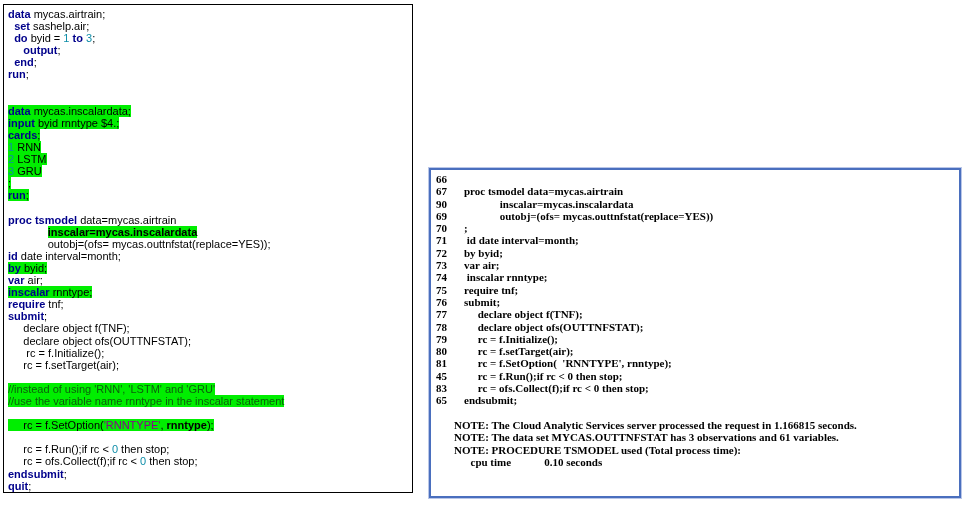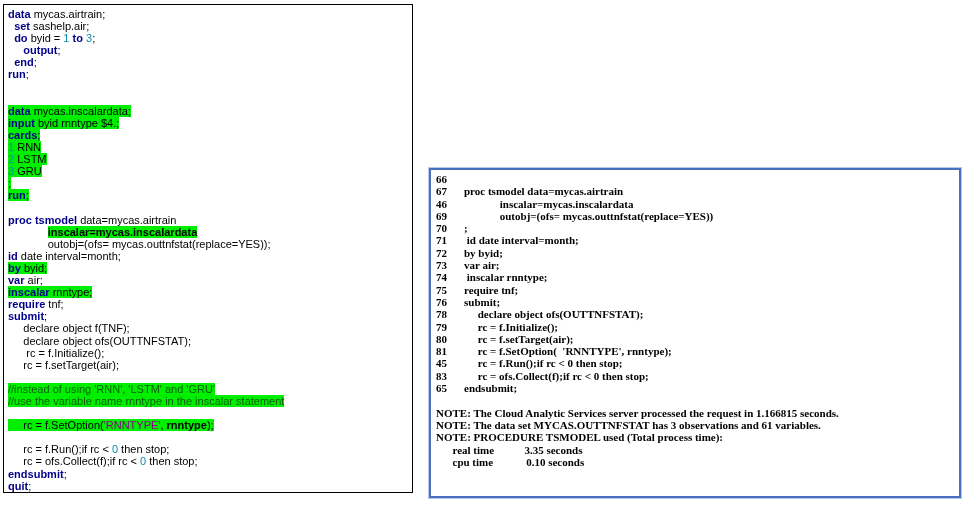--- a/index.html
+++ b/index.html
@@ -58,21 +58,21 @@
     height: 12.3px;
     white-space: pre;
     color: #000;
   }
   .log-line .num {
     display: inline-block;
     width: 28px;
     color: #000;
   }
   .log-line .code { color: #000; }
-  .note-line { color: var(--note, #0000DE); }
+  .note-line { color: var(--note, #0000DE); margin-left: 18px; }
 </style>
 </head>
 <body>
 
 <div class="canvas">
   <div class="panel" id="left-panel">
     <div id="left-code">
         <div class="code-line"><span class="seg-kw">data</span><span class="seg-txt"> mycas.airtrain;</span></div>
         <div class="code-line"><span class="seg-txt">  </span><span class="seg-kw">set</span><span class="seg-txt"> sashelp.air;</span></div>
         <div class="code-line"><span class="seg-txt">  </span><span class="seg-kw">do</span><span class="seg-txt"> byid = </span><span class="seg-num">1</span><span class="seg-txt"> </span><span class="seg-kw">to</span><span class="seg-txt"> </span><span class="seg-num">3</span><span class="seg-txt">;</span></div>
@@ -112,39 +112,39 @@
         <div class="code-line"><span class="seg-txt">     rc = f.Run();if rc &lt; </span><span class="seg-num">0</span><span class="seg-txt"> then stop;</span></div>
         <div class="code-line"><span class="seg-txt">     rc = ofs.Collect(f);if rc &lt; </span><span class="seg-num">0</span><span class="seg-txt"> then stop;</span></div>
         <div class="code-line"><span class="seg-kw">endsubmit</span><span class="seg-txt">;</span></div>
         <div class="code-line"><span class="seg-kw">quit</span><span class="seg-txt">;</span></div>
       </div>
   </div>
   <div class="panel" id="right-panel">
     <div id="log-code">
         <div class="log-line"><span class="num">66</span><span class="code"></span></div>
         <div class="log-line"><span class="num">67</span><span class="code">proc tsmodel data=mycas.airtrain</span></div>
-        <div class="log-line"><span class="num">46</span><span class="code">             inscalar=mycas.inscalardata</span></div>
+        <div class="log-line"><span class="num">90</span><span class="code">             inscalar=mycas.inscalardata</span></div>
         <div class="log-line"><span class="num">69</span><span class="code">             outobj=(ofs= mycas.outtnfstat(replace=YES))</span></div>
         <div class="log-line"><span class="num">70</span><span class="code">;</span></div>
         <div class="log-line"><span class="num">71</span><span class="code"> id date interval=month;</span></div>
         <div class="log-line"><span class="num">72</span><span class="code">by byid;</span></div>
         <div class="log-line"><span class="num">73</span><span class="code">var air;</span></div>
         <div class="log-line"><span class="num">74</span><span class="code"> inscalar rnntype;</span></div>
         <div class="log-line"><span class="num">75</span><span class="code">require tnf;</span></div>
         <div class="log-line"><span class="num">76</span><span class="code">submit;</span></div>
+        <div class="log-line"><span class="num">77</span><span class="code">     declare object f(TNF);</span></div>
         <div class="log-line"><span class="num">78</span><span class="code">     declare object ofs(OUTTNFSTAT);</span></div>
         <div class="log-line"><span class="num">79</span><span class="code">     rc = f.Initialize();</span></div>
         <div class="log-line"><span class="num">80</span><span class="code">     rc = f.setTarget(air);</span></div>
         <div class="log-line"><span class="num">81</span><span class="code">     rc = f.SetOption(  'RNNTYPE', rnntype);</span></div>
         <div class="log-line"><span class="num">45</span><span class="code">     rc = f.Run();if rc &lt; 0 then stop;</span></div>
         <div class="log-line"><span class="num">83</span><span class="code">     rc = ofs.Collect(f);if rc &lt; 0 then stop;</span></div>
         <div class="log-line"><span class="num">65</span><span class="code">endsubmit;</span></div>
       </div>
     <div id="log-notes">
         <div class="note-line">&nbsp;</div>
         <div class="note-line">NOTE: The Cloud Analytic Services server processed the request in 1.166815 seconds.</div>
         <div class="note-line">NOTE: The data set MYCAS.OUTTNFSTAT has 3 observations and 61 variables.</div>
         <div class="note-line">NOTE: PROCEDURE TSMODEL used (Total process time):</div>
-        <div class="note-line">      real time           3.35 seconds</div>
         <div class="note-line">      cpu time            0.10 seconds</div>
       </div>
   </div>
 </div>
 
 </body></html>

